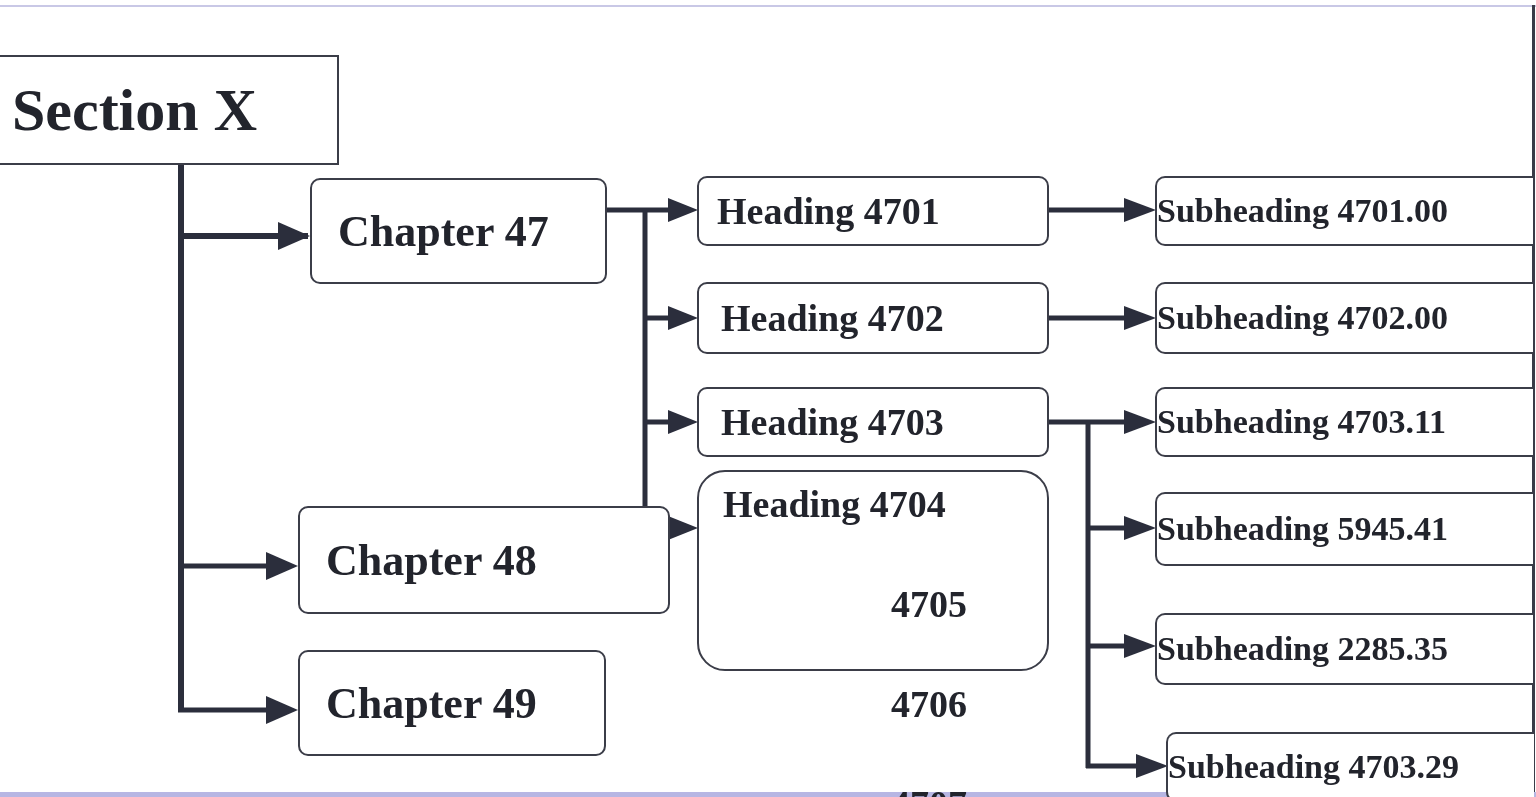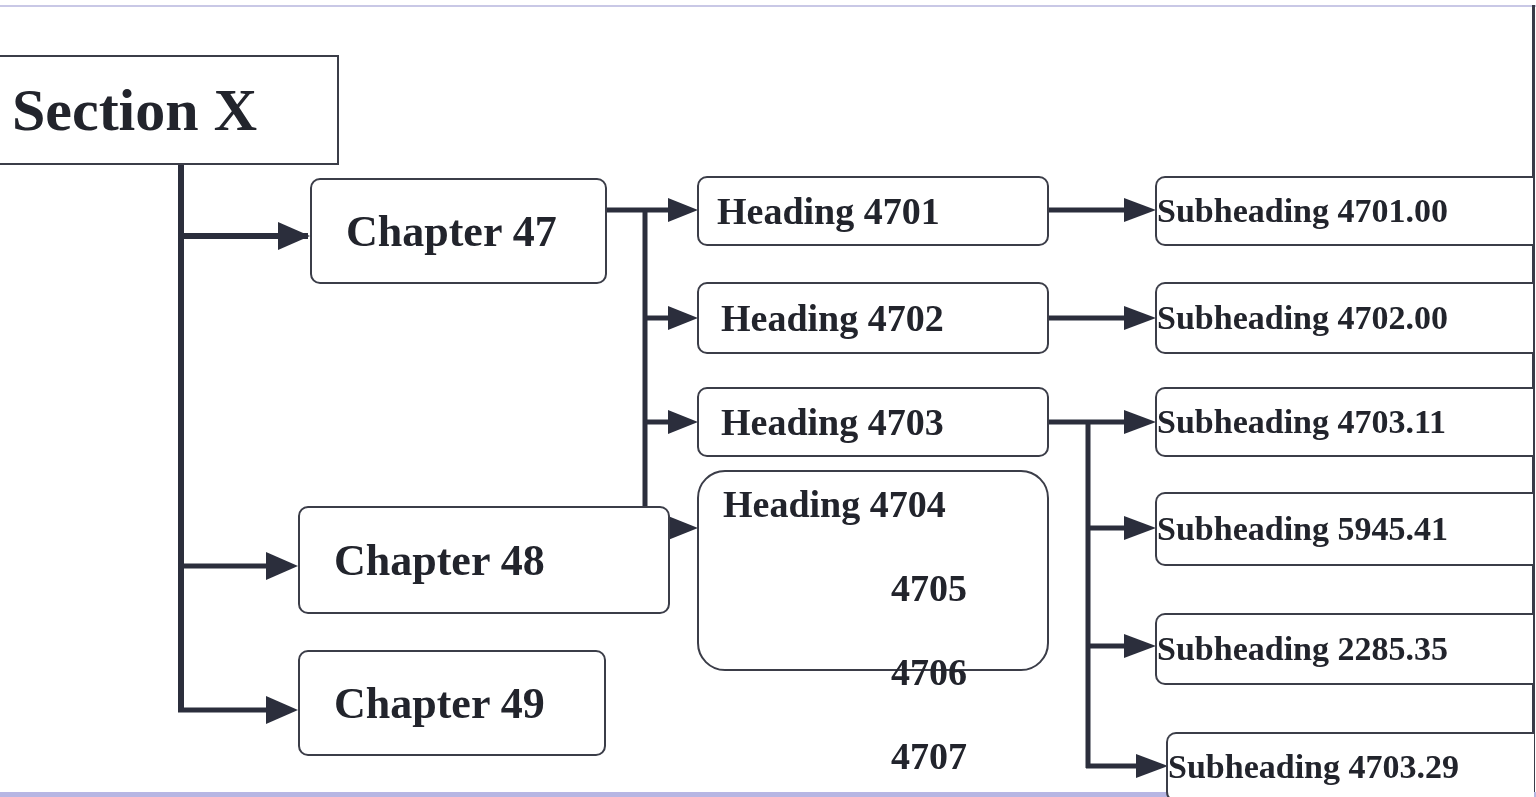--- a/index.html
+++ b/index.html
@@ -12,21 +12,21 @@
   .frame-top { position: absolute; left: 0; top: 5px; width: 1536px; height: 2px; background: #c9c8e6; }
   .frame-bottom { position: absolute; left: 0; top: 792px; width: 1536px; height: 5px; background: #b7b6e3; }
   .frame-right { position: absolute; left: 1532px; top: 5px; width: 3px; height: 788px; background: #3a3c48; }
   .box {
     position: absolute; box-sizing: border-box; background: #fff;
     border: 2px solid #3b3d48; border-radius: 10px;
     font-weight: bold; white-space: nowrap;
     display: flex; align-items: center;
   }
   .section-box { left: -4px; top: 55px; width: 343px; height: 110px; border-radius: 0; font-size: 60px; padding-left: 14px; }
-  .chapter { font-size: 44px; padding-left: 34px; }
+  .chapter { font-size: 44px; padding-left: 26px; }
   .heading { font-size: 38px; padding-left: 22px; }
   .subheading { font-size: 34px; border-right: none; border-radius: 10px 0 0 10px; }
   .multi { flex-direction: column; align-items: flex-start; justify-content: flex-start; padding: 8px 0 0 24px; font-size: 38px; line-height: 48px; }
   .multi .cont { padding-left: 168px; margin-top: 36px; }
   svg.connectors { position: absolute; left: 0; top: 0; }
 </style>
 </head>
 <body>
 
 <div class="frame-top"></div>
@@ -98,21 +98,21 @@
 
 <div class="box heading" style="left:697px;top:176px;width:352px;height:70px;padding-left:18px;">
   <span>Heading 4701</span>
 </div>
 <div class="box heading" style="left:697px;top:282px;width:352px;height:72px;">
   <span>Heading 4702</span>
 </div>
 <div class="box heading" style="left:697px;top:387px;width:352px;height:70px;">
   <span>Heading 4703</span>
 </div>
-<div class="box multi" style="left:697px;top:470px;width:352px;height:201px;border-radius:28px;">
+<div class="box multi" style="left:697px;top:470px;width:352px;height:201px;border-radius:28px;gap:16px;">
   <span>Heading 4704</span>
   <span class="cont">4705</span>
   <span class="cont">4706</span>
   <span class="cont">4707</span>
 </div>
 
 <div class="box subheading" style="left:1155px;top:176px;width:378px;height:70px;">
   <span>Subheading 4701.00</span>
 </div>
 <div class="box subheading" style="left:1155px;top:282px;width:378px;height:72px;">

